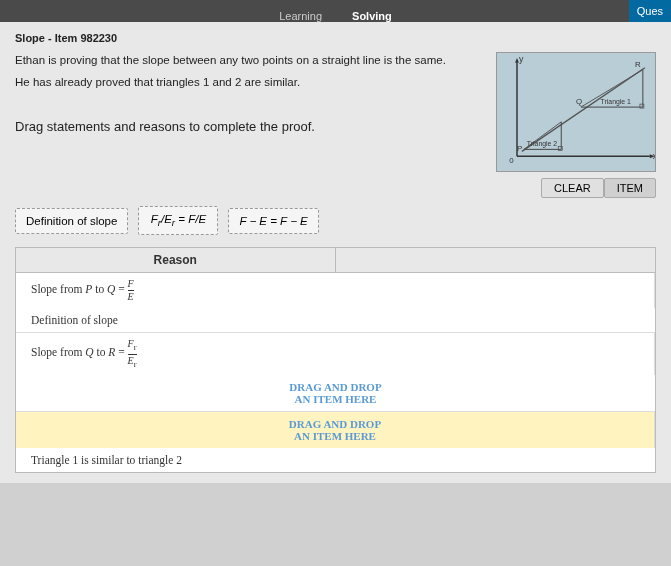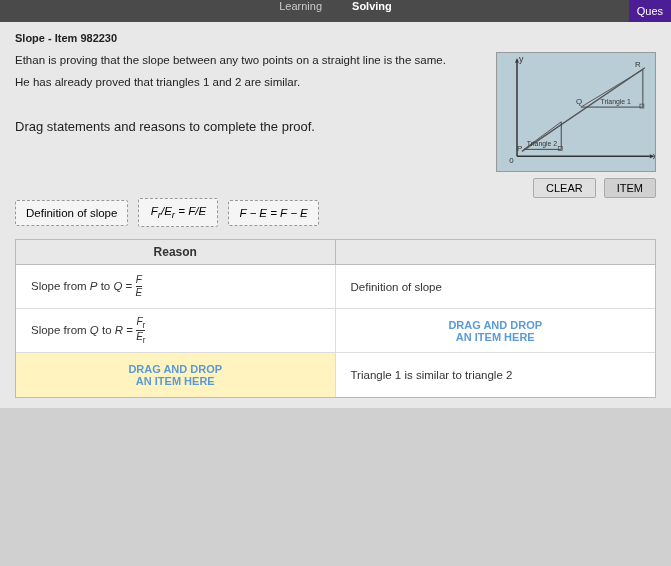--- a/index.html
+++ b/index.html
@@ -10,39 +10,39 @@
       height: 566px;
       overflow: hidden;
       position: relative;
     }
 
     
     .top-nav {
       background: #4a4a4a;
       height: 22px;
       display: flex;
-      align-items: flex-start;
+      align-items: flex-end;
       justify-content: center;
       gap: 30px;
       position: relative;
     }
     .top-nav-item {
       color: #ccc;
       font-size: 11px;
       cursor: pointer;
     }
     .top-nav-item.active {
       color: #fff;
       font-weight: bold;
     }
     .quest-btn {
       position: absolute;
       right: 0;
       top: 0;
-      background: #4c1d95;
+      background: #0369a1;
       color: white;
       font-size: 11px;
       padding: 8px 8px;
       height: 22px;
       display: flex;
       align-items: center;
     }
 
     
     .main {
@@ -83,21 +83,21 @@
     .drag-instruction {
       font-size: 13px;
       color: #222;
       margin-bottom: 10px;
     }
 
     
     .buttons-row {
       display: flex;
       justify-content: flex-end;
-      gap: 8px;
+      margin-bottom: 8px;
     }
     .btn-clear {
       background: #e0e0e0;
       border: 1px solid #aaa;
       padding: 3px 12px;
       font-size: 11px;
       cursor: pointer;
       border-radius: 2px;
     }
     .btn-check {
@@ -145,23 +145,24 @@
       font-size: 12px;
       font-weight: bold;
       color: #333;
       text-align: center;
     }
     .proof-header-cell:first-child {
       border-right: 1px solid #bbb;
     }
     .proof-row {
       display: grid;
-      grid-template-columns: 1fr 1fr;
+      grid-template-columns: 1fr;
       border-bottom: 1px solid #ddd;
       min-height: 44px;
+      font-family: Liberation Serif, serif;
     }
     .proof-row:last-child {
       border-bottom: none;
     }
     .proof-cell {
       padding: 6px 15px;
       font-size: 11.5px;
       color: #333;
       display: flex;
       align-items: center;

